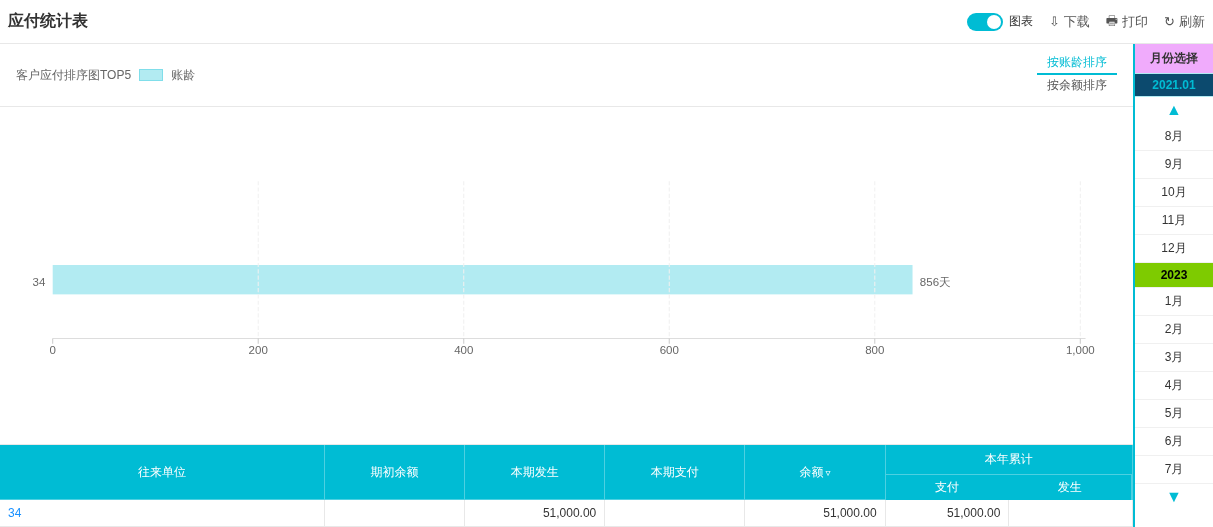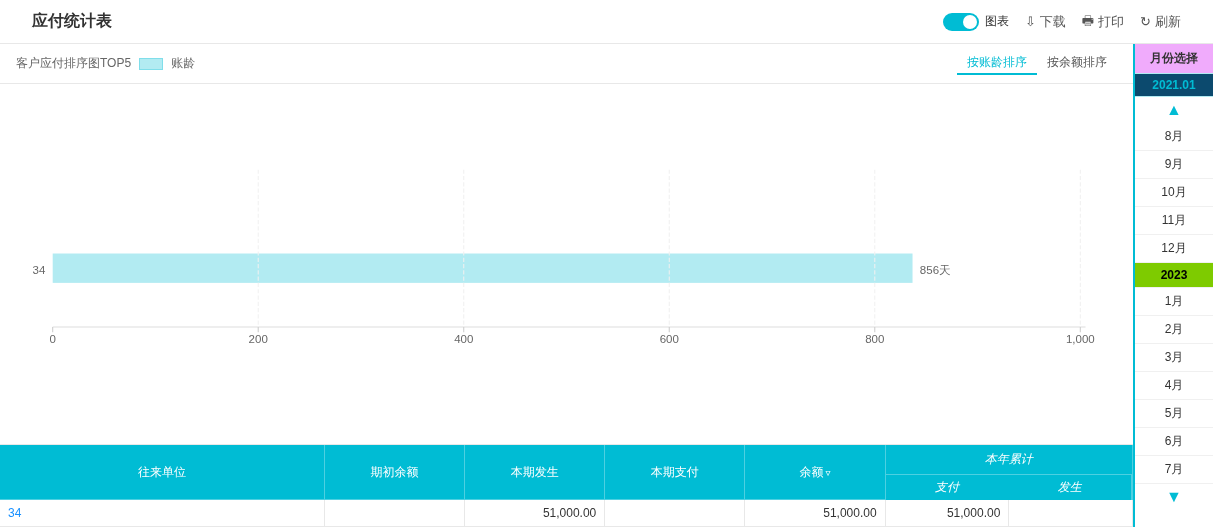--- a/index.html
+++ b/index.html
@@ -1,39 +1,39 @@
 <!DOCTYPE html>
 <html><head>
   <meta charset="utf-8">
   <style>
     * { box-sizing: border-box; margin: 0; padding: 0; }
     body { font-family: 'Microsoft YaHei', Arial, sans-serif; font-size: 12px; background: #f0f2f5; color: #333; }
 
     .app-container { width: 1213px; height: 527px; display: flex; flex-direction: column; background: #fff; position: relative; }
 
     
-    .header { display: flex; align-items: center; justify-content: space-between; padding: 10px 32px; background: #fff; border-bottom: 1px solid #e8e8e8; height: 44px; }
+    .header { display: flex; align-items: center; justify-content: space-between; padding: 10px 8px; background: #fff; border-bottom: 1px solid #e8e8e8; height: 44px; }
     .header-title { font-size: 16px; font-weight: bold; color: #333; }
     .header-actions { display: flex; align-items: center; gap: 16px; }
     .toggle-wrap { display: flex; align-items: center; gap: 6px; margin-left: 26px; }
     .toggle { width: 36px; height: 18px; background: #00bcd4; border-radius: 9px; position: relative; cursor: pointer; }
     .toggle::after { content: ''; width: 14px; height: 14px; background: #fff; border-radius: 50%; position: absolute; right: 2px; top: 2px; }
     .action-btn { display: flex; align-items: center; gap: 4px; color: #555; cursor: pointer; font-size: 13px; }
 
     
     .main-area { display: flex; flex: 1; overflow: hidden; }
 
     
     .chart-section { flex: 1; display: flex; flex-direction: column; overflow: hidden; }
 
     
     .chart-top { display: flex; align-items: center; justify-content: space-between; padding: 8px 16px; border-bottom: 1px solid #e8e8e8; }
     .legend { display: flex; align-items: center; gap: 8px; font-size: 12px; color: #666; }
     .legend-box { width: 24px; height: 12px; background: #b2ebf2; border: 1px solid #80deea; }
-    .sort-btns { display: flex; gap: 0; }
+    .sort-btns { display: flex; gap: 0; flex-direction: column; }
     .sort-btn { padding: 2px 10px; font-size: 12px; color: #555; cursor: pointer; border-bottom: 2px solid transparent; }
     .sort-btn.active { color: #00bcd4; border-bottom: 2px solid #00bcd4; }
 
     
     .chart-area { flex: 1; padding: 8px 16px; position: relative; background: #fff; }
     .chart-svg { width: 100%; height: 100%; }
 
     
     .table-section { background: #fff; border-top: 1px solid #e8e8e8; }
     .table-header { display: flex; background: #00bcd4; color: #fff; }
@@ -144,21 +144,21 @@
         <div class="table-header">
           <div class="col col-zaili" style="border-bottom: 1px solid #4dd0e1;">往来单位</div>
           <div class="col col-qichu" style="border-bottom: 1px solid #4dd0e1;">期初余额</div>
           <div class="col col-benqi-fashen" style="border-bottom: 1px solid #4dd0e1;">本期发生</div>
           <div class="col col-benqi-zhifu" style="border-bottom: 1px solid #4dd0e1;">本期支付</div>
           <div class="col col-yue" style="border-bottom: 1px solid #4dd0e1;">
             <span>余额</span>
             <span style="margin-left:2px; font-size:10px; color:#fff;">▿</span>
           </div>
 
-          <div class="col col-nianlei" style="flex-direction: column; padding: 0; font-style: italic;">
+          <div class="col col-nianlei" style="flex-direction: column; padding: 0;">
             <div style="width:100%; text-align:center; padding: 6px 0; border-bottom: 1px solid #4dd0e1;">本年累计</div>
             <div style="display:flex; width:100%;">
               <div style="flex:1; text-align:center; padding: 4px 0;">支付</div>
               <div style="flex:1; text-align:center; padding: 4px 0; border-right: 1px solid #4dd0e1;">发生</div>
             </div>
           </div>
         </div>
 
         <div class="table-row-data">
           <div class="col col-zaili col-left">

